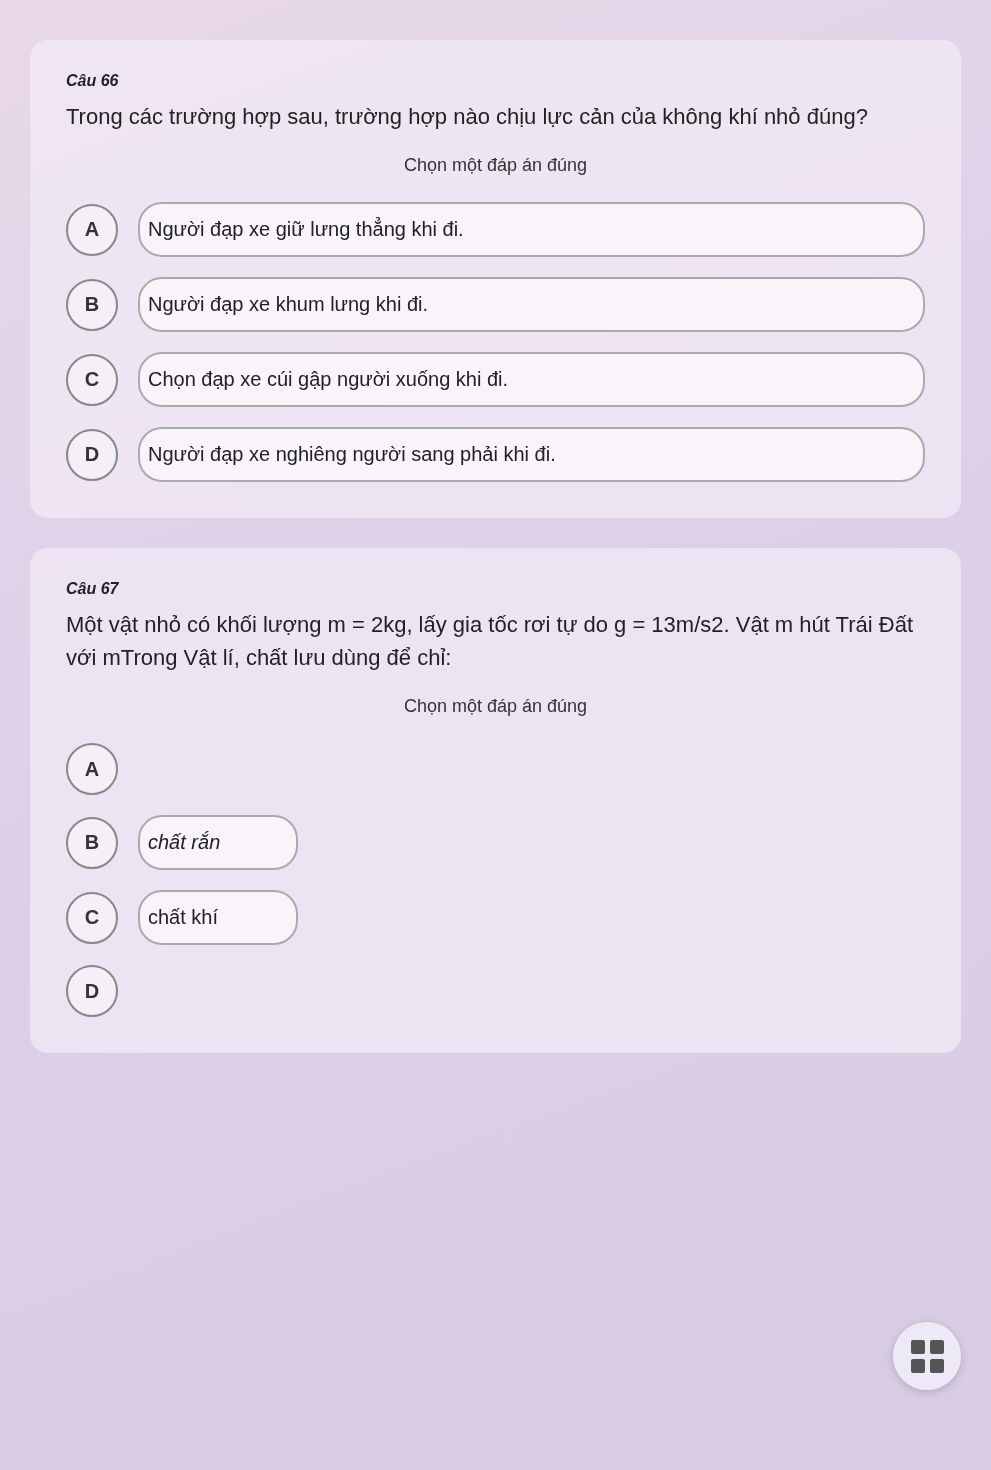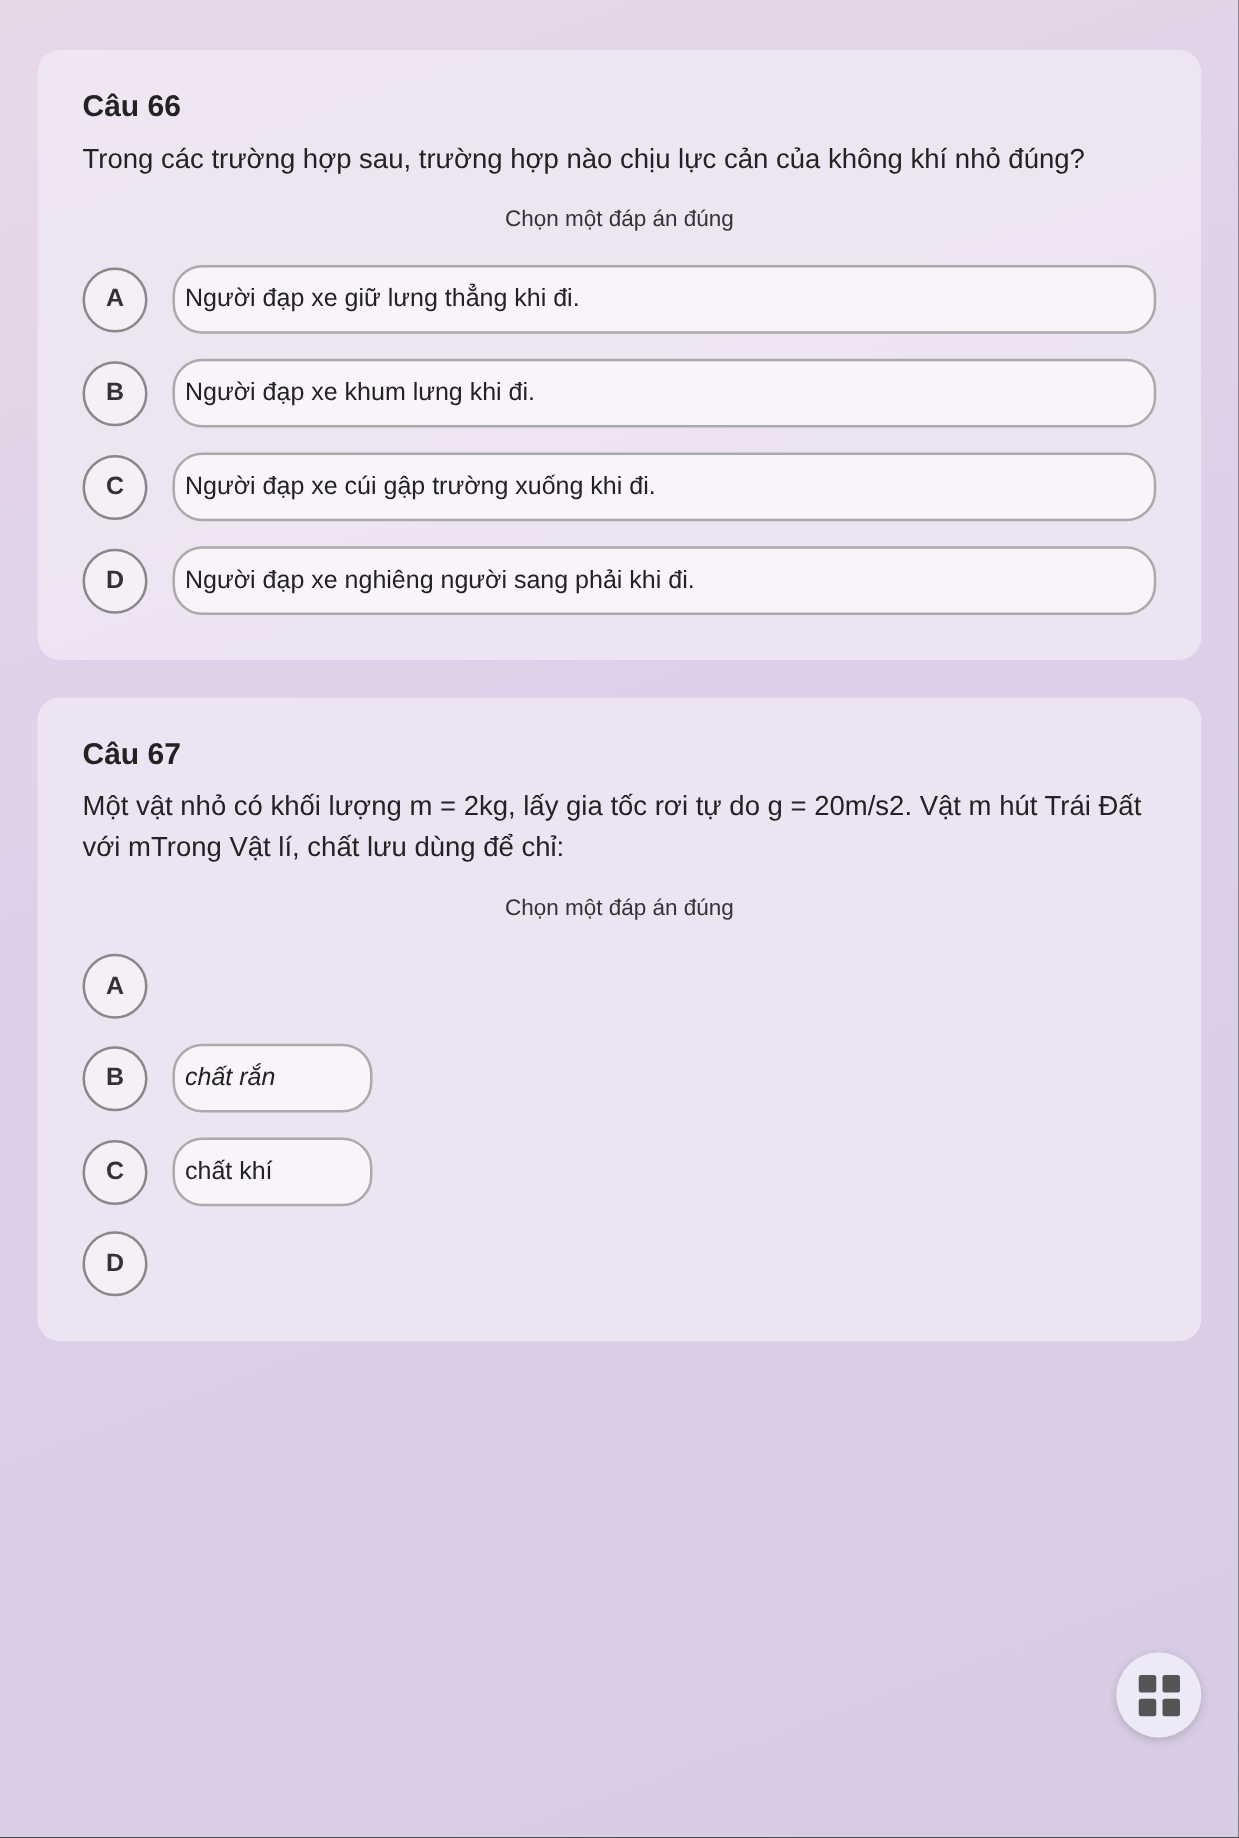--- a/index.html
+++ b/index.html
@@ -31,23 +31,24 @@
 
     .question-card {
       background: rgba(240, 232, 245, 0.85);
       border-radius: 18px;
       padding: 32px 36px 36px 36px;
       margin-bottom: 30px;
     }
 
     .question-label {
       font-weight: 700;
-      font-size: 24px;
+      font-size: 16px;
       color: #222;
       margin-bottom: 10px;
+      font-style: italic;
     }
 
     .question-text {
       font-size: 22px;
       color: #222;
       line-height: 1.5;
       margin-bottom: 22px;
     }
 
     .choose-label {
@@ -155,39 +156,39 @@
         <div class="option-box">
           <span>Người đạp xe khum lưng khi đi.</span>
         </div>
       </div>
 
       <div class="option-row">
         <div class="option-circle">
           <span>C</span>
         </div>
         <div class="option-box">
-          <span>Người đạp xe cúi gập trường xuống khi đi.</span>
+          <span>Chọn đạp xe cúi gập người xuống khi đi.</span>
         </div>
       </div>
 
       <div class="option-row">
         <div class="option-circle">
           <span>D</span>
         </div>
         <div class="option-box">
           <span>Người đạp xe nghiêng người sang phải khi đi.</span>
         </div>
       </div>
 
     </div>
   </div>
 
   <div class="question-card">
     <div class="question-label">Câu 67</div>
-    <div class="question-text">Một vật nhỏ có khối lượng m = 2kg, lấy gia tốc rơi tự do g = 20m/s2. Vật m hút Trái Đất với mTrong Vật lí, chất lưu dùng để chỉ:</div>
+    <div class="question-text">Một vật nhỏ có khối lượng m = 2kg, lấy gia tốc rơi tự do g = 13m/s2. Vật m hút Trái Đất với mTrong Vật lí, chất lưu dùng để chỉ:</div>
     <div class="choose-label">Chọn một đáp án đúng</div>
 
     <div class="options-list">
 
       <div class="option-row">
         <div class="option-circle">
           <span>A</span>
         </div>
       </div>
 

